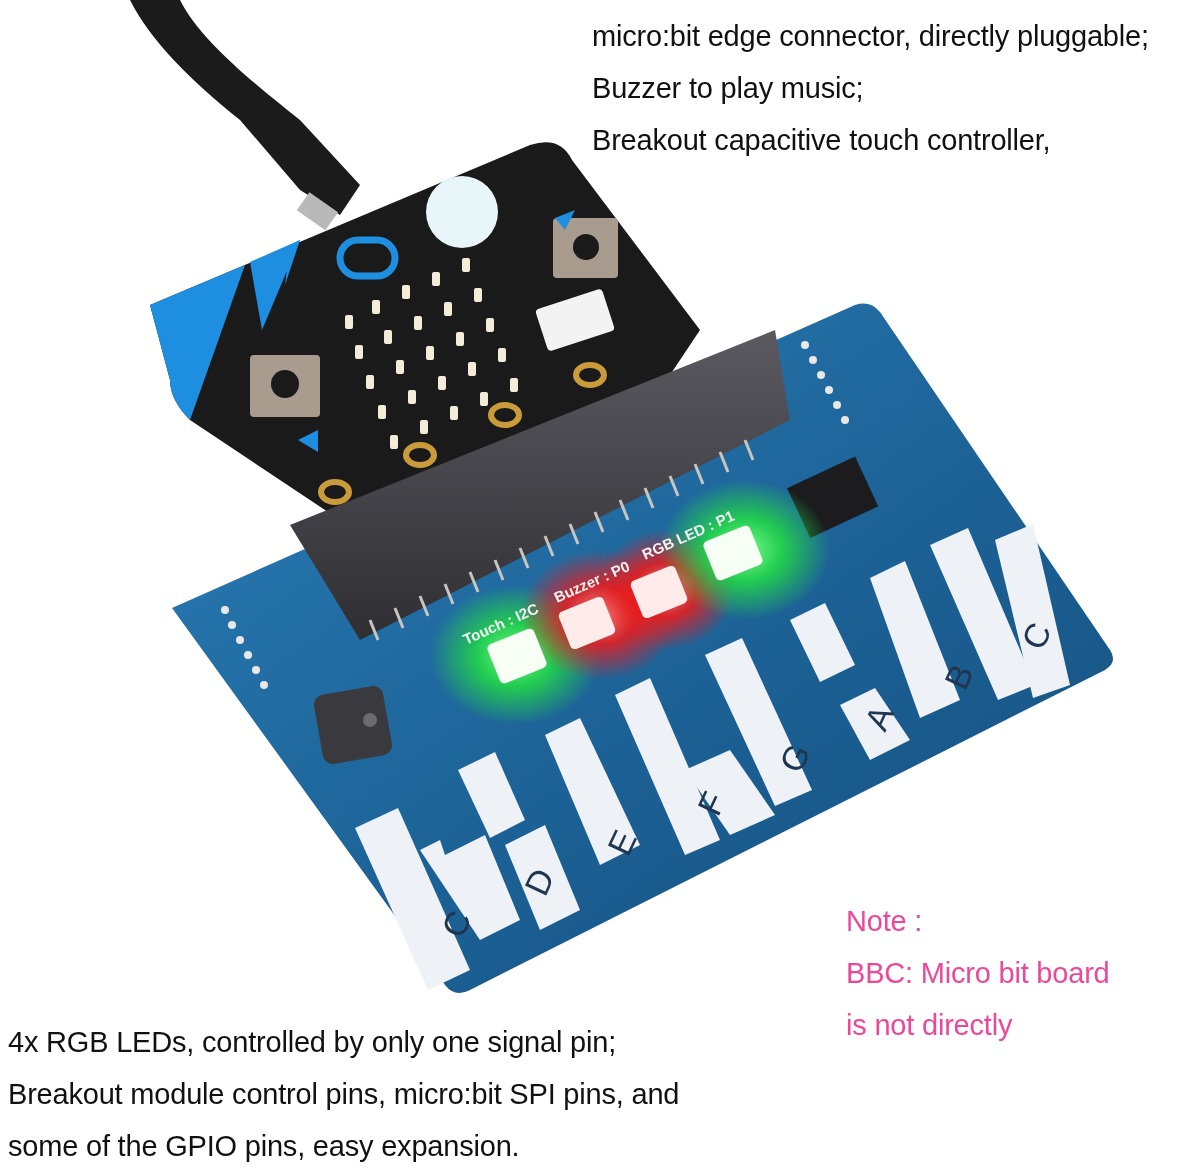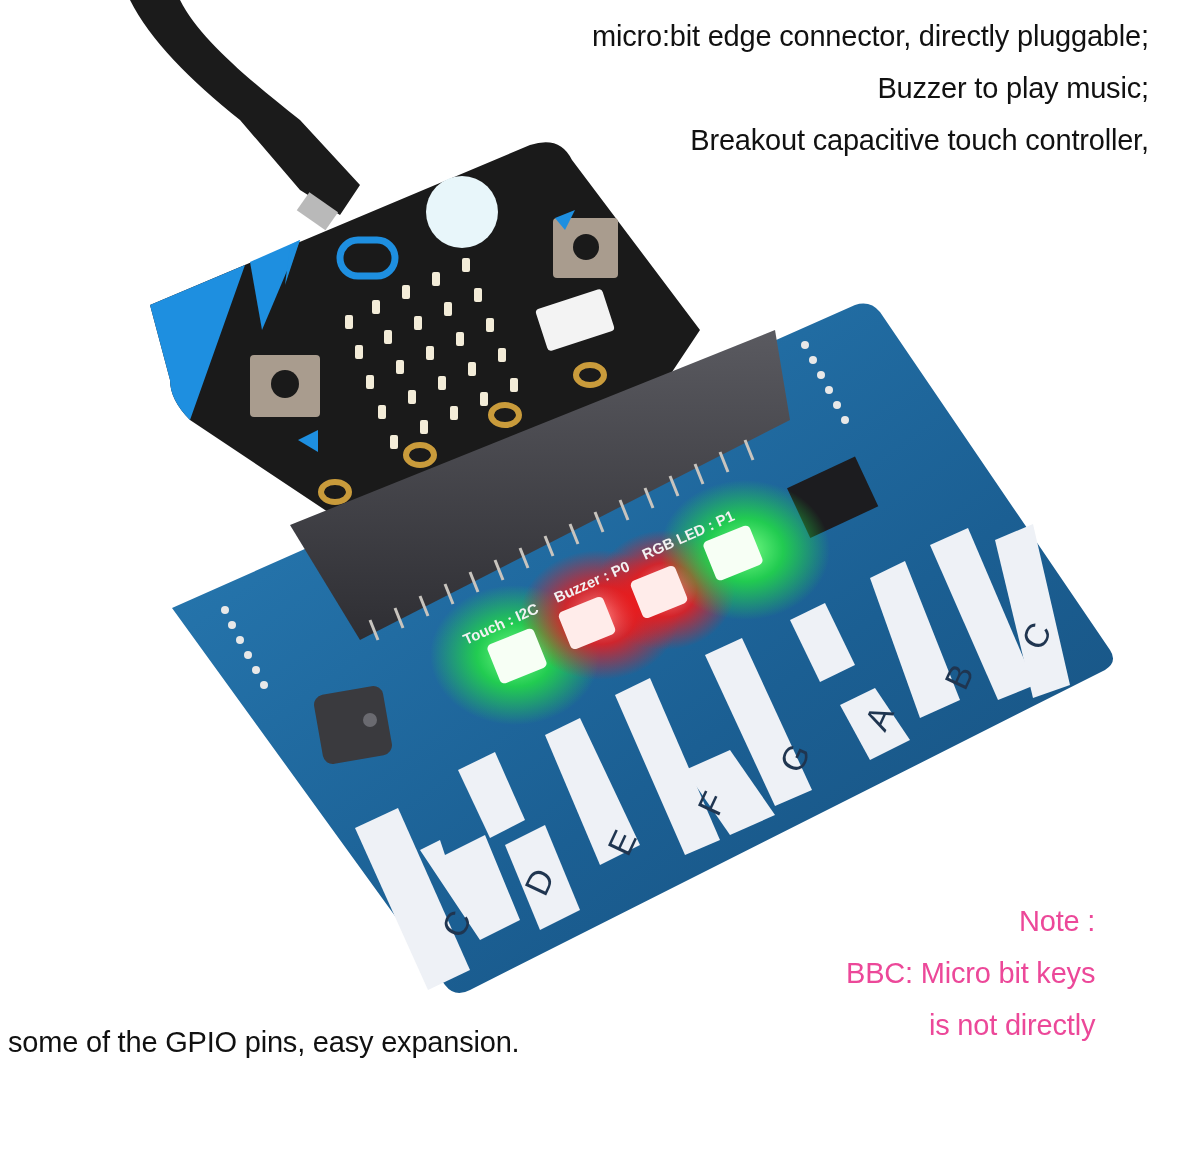--- a/index.html
+++ b/index.html
@@ -5,21 +5,21 @@
     html, body { margin: 0; padding: 0; background: #ffffff; }
     body { width: 1178px; height: 1170px; position: relative; overflow: hidden;
            font-family: "Liberation Sans", sans-serif; }
     .scene { position: absolute; left: 0; top: 0; width: 1178px; height: 1170px; }
     .txt { position: absolute; font-family: "Liberation Sans", sans-serif;
            font-size: 29px; line-height: 52px; color: #111111; white-space: nowrap;
            letter-spacing: -0.2px; }
     .top-block { left: 592px; top: 10px; }
     .bottom-block { left: 8px; top: 1016px; }
     .note-block { left: 846px; top: 895px; color: #ec4899; }
-    .line { display: block; height: 52px; text-align: right; }
+    .line { display: block; height: 52px; }
     .key-label { font-family: "Liberation Sans", sans-serif; font-size: 34px; fill: #1f3550; }
     .silk { font-family: "Liberation Sans", sans-serif; font-weight: bold; font-size: 15px; fill: #f2f2f2; }
   </style>
 </head>
 <body>
 
 <svg class="scene" viewBox="0 0 1178 1170" xmlns="http://www.w3.org/2000/svg">
   <defs>
     <radialGradient id="gGlow" cx="50%" cy="50%" r="50%">
       <stop offset="0%" stop-color="#7dff8a" stop-opacity="1"></stop>
@@ -191,19 +191,21 @@
 </svg>
 
 <div class="txt top-block">
   <span class="line">micro:bit edge connector, directly pluggable;</span>
   <span class="line">Buzzer to play music;</span>
   <span class="line">Breakout capacitive touch controller,</span>
 </div>
 
 <div class="txt note-block">
   <span class="line">Note :</span>
-  <span class="line">BBC: Micro bit keys</span>
+  <span class="line">BBC: Micro bit board</span>
   <span class="line">is not directly</span>
 </div>
 
 <div class="txt bottom-block">
+  <span class="line">4x RGB LEDs, controlled by only one signal pin;</span>
+  <span class="line">Breakout module control pins, micro:bit SPI pins, and</span>
   <span class="line">some of the GPIO pins, easy expansion.</span>
 </div>
 
 </body></html>

